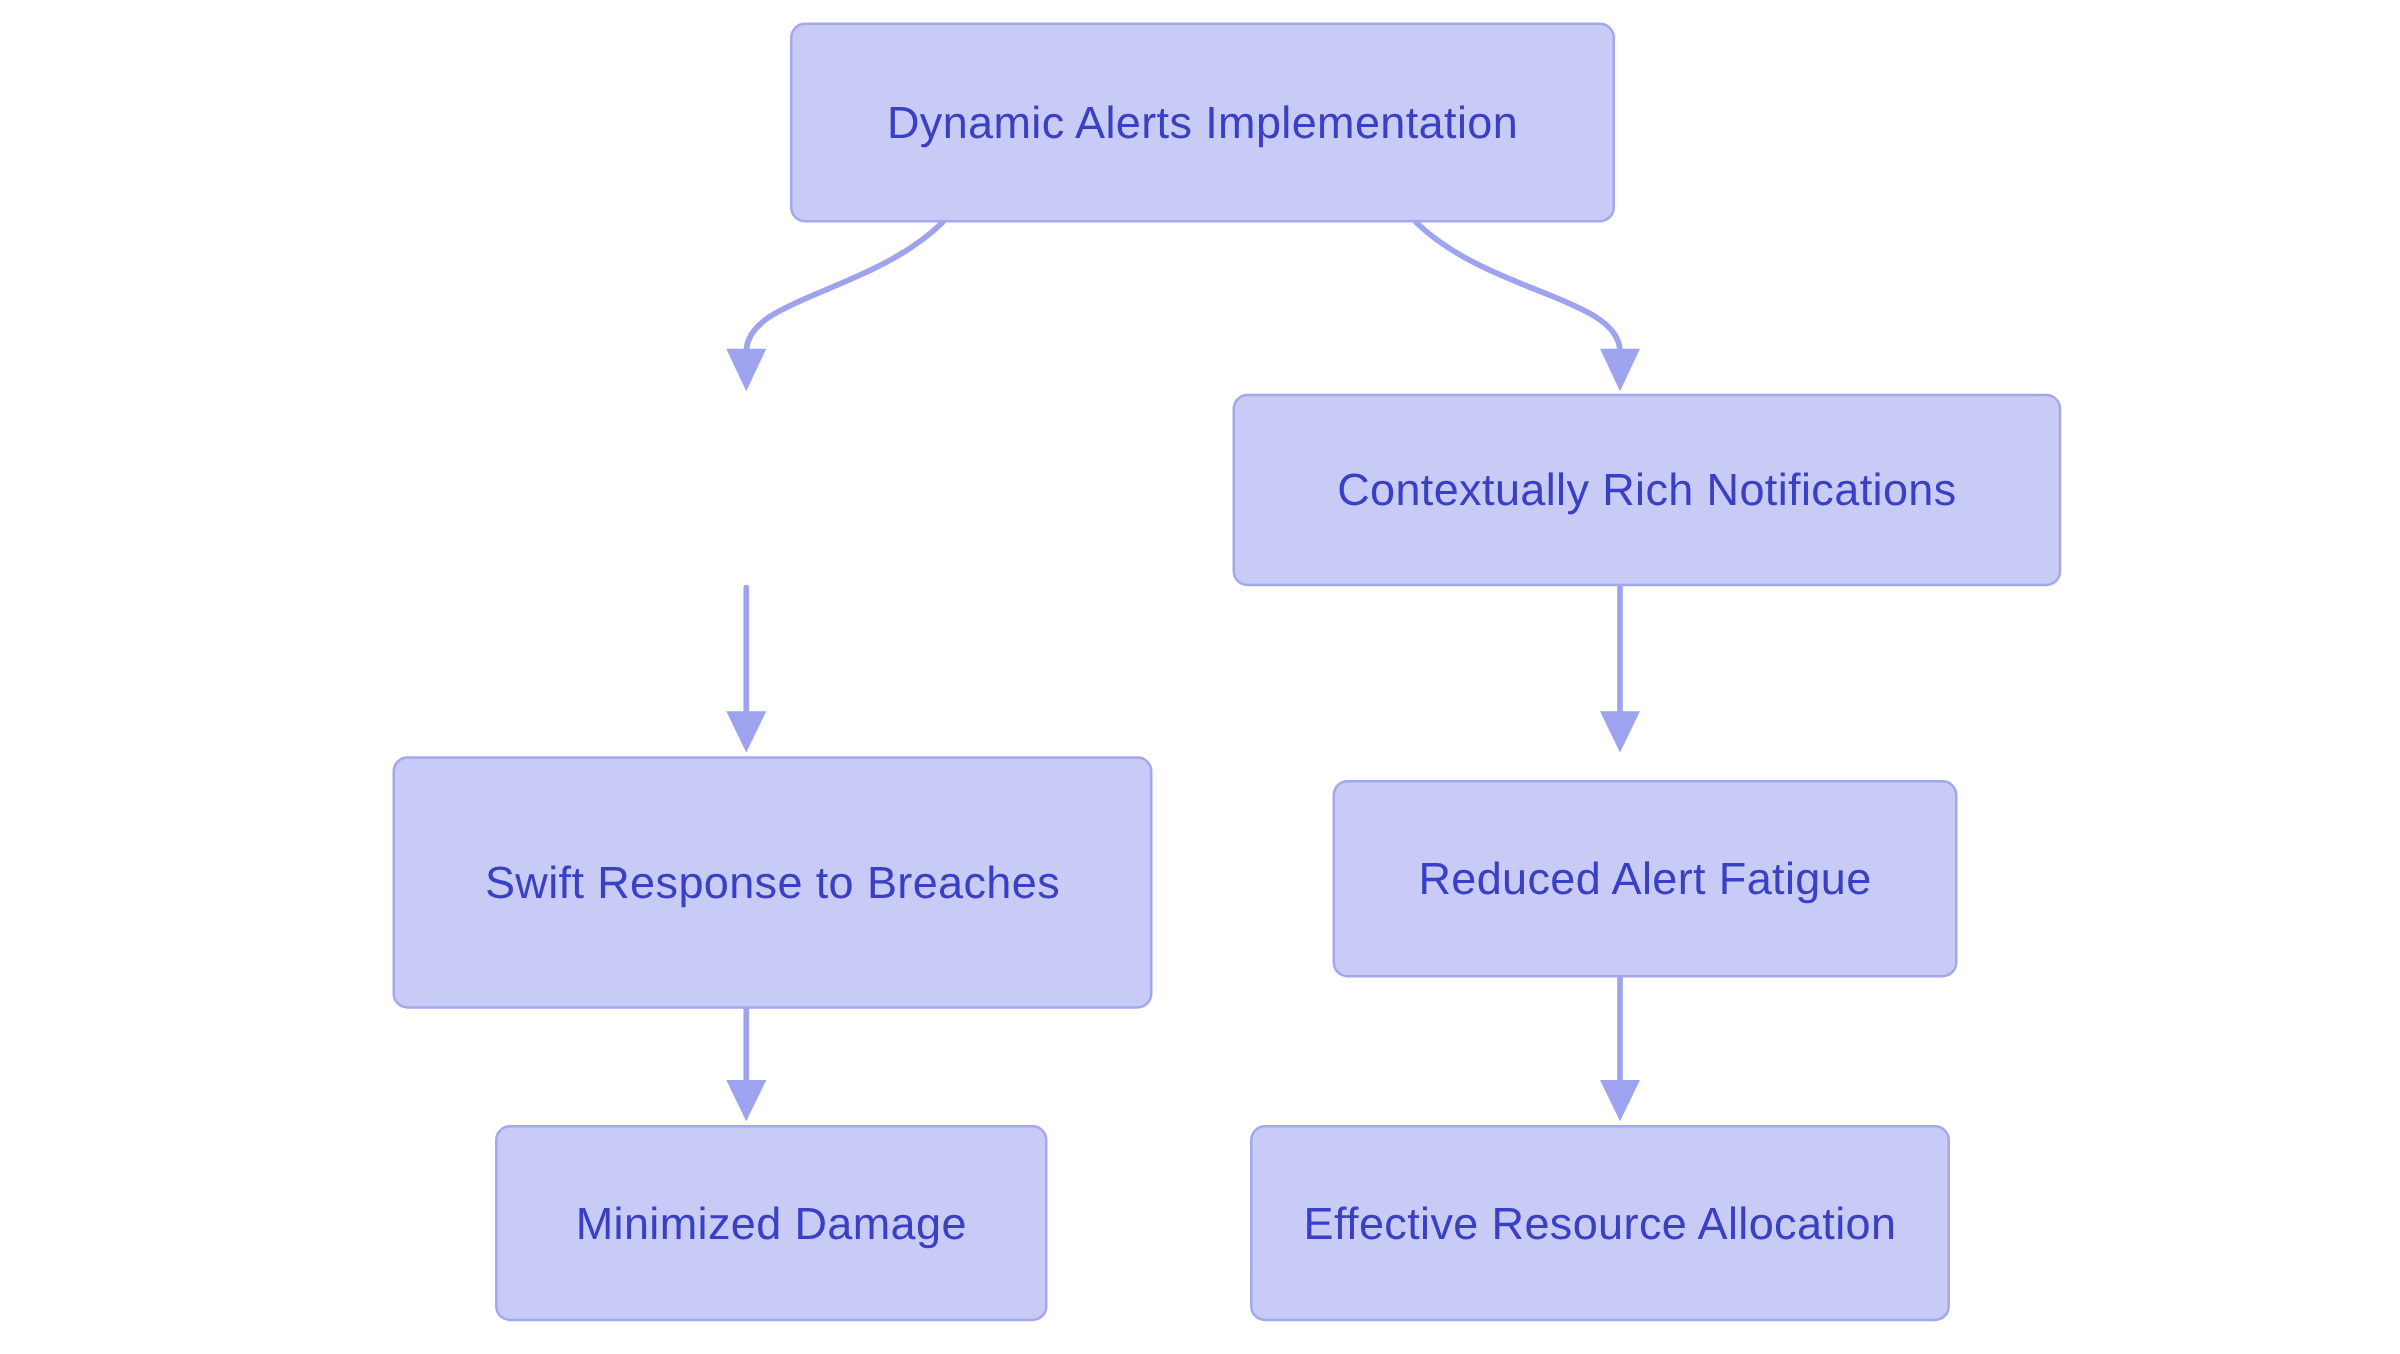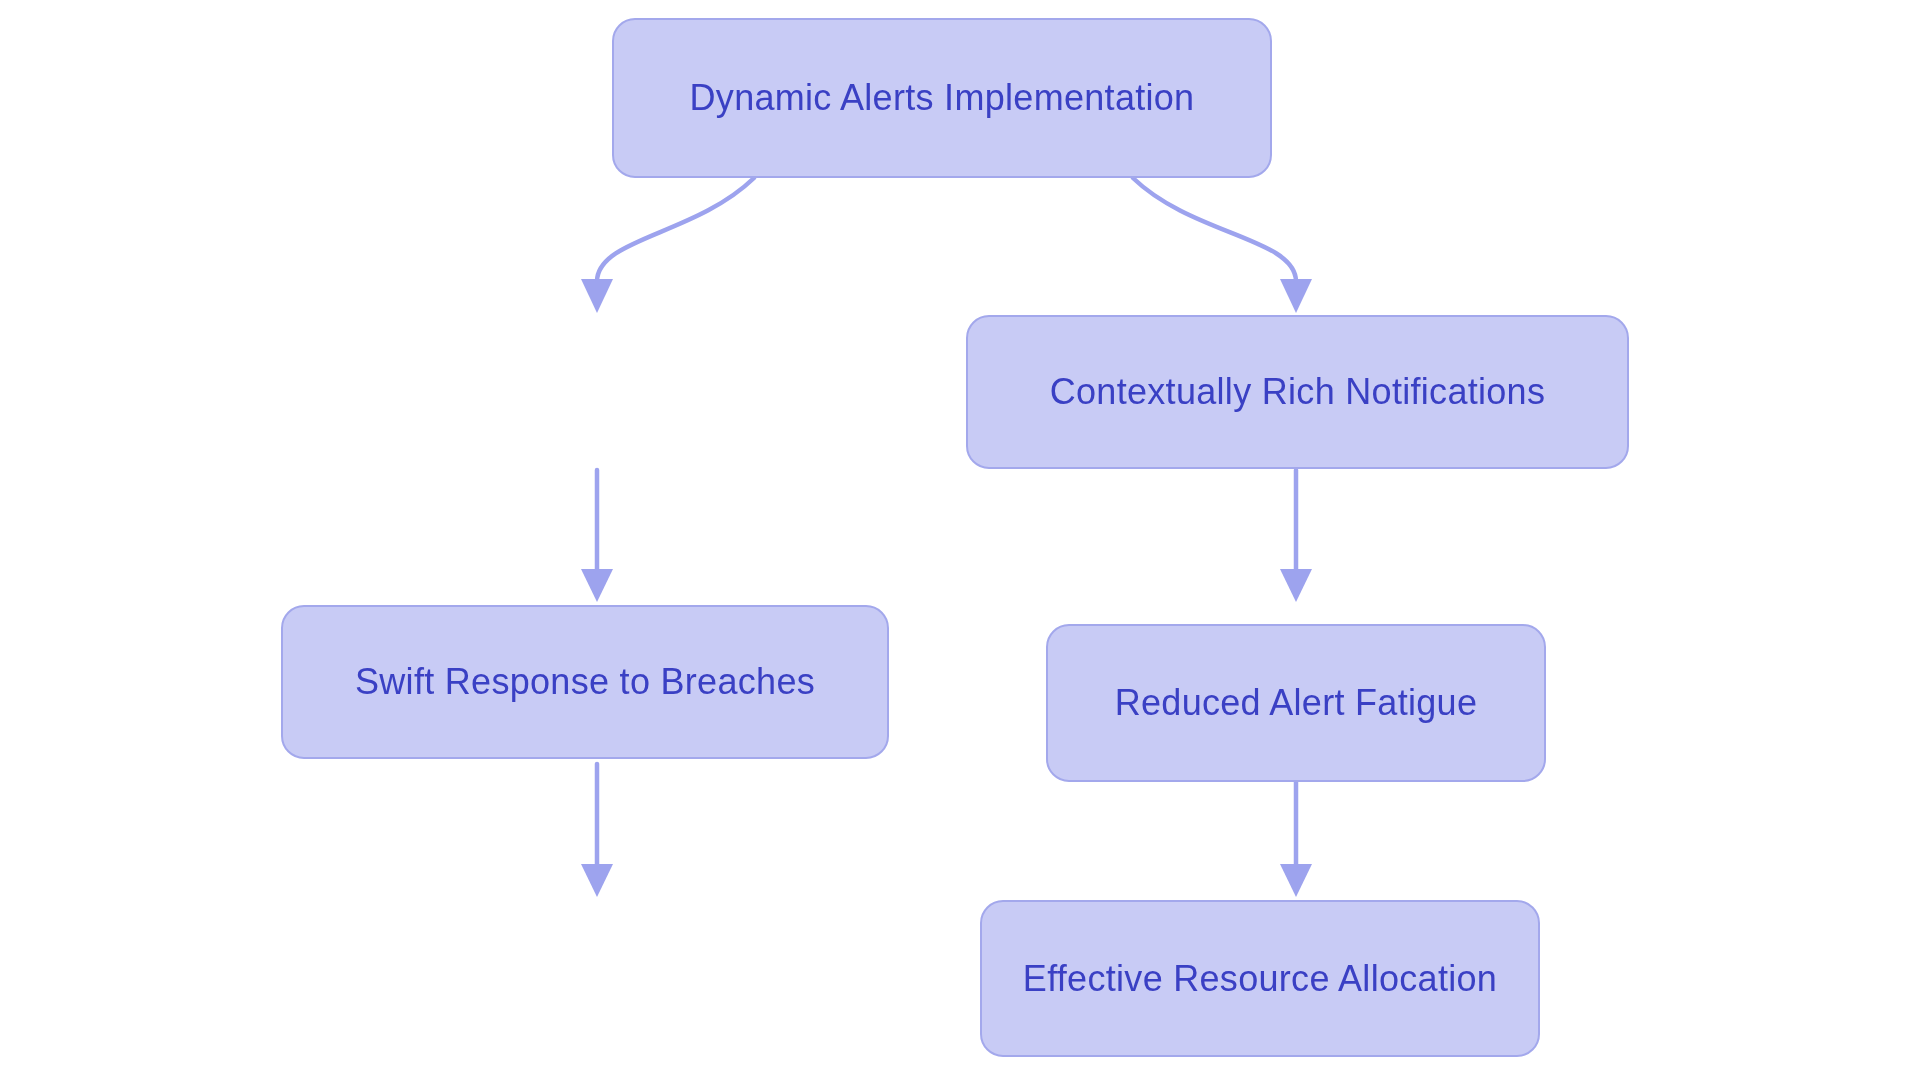--- a/index.html
+++ b/index.html
@@ -41,27 +41,28 @@
     fill: var(--arrow);
     stroke: none;
   }
   .node {
     position: absolute;
     display: flex;
     align-items: center;
     justify-content: center;
     background: var(--node-fill);
     border: 2px solid var(--node-border);
-    border-radius: 23px;
+    border-radius: 12px;
     color: var(--node-text);
     font-size: 36px;
     line-height: 1.2;
     text-align: center;
     letter-spacing: 0.3px;
     white-space: nowrap;
+    margin-left: 20px;
   }
 </style>
 </head>
 <body>
 
 <div class="canvas">
 
   <svg class="edges" viewBox="0 0 1920 1083" aria-hidden="true">
     <g>
       <path class="edge-line" d="M 754 178 C 695 235, 598 238, 597 281"></path>
@@ -91,26 +92,29 @@
 
   <div class="node" style="left:612px; top:18px; width:660px; height:160px;">
     <span>Dynamic Alerts Implementation</span>
   </div>
 
 
   <div class="node" style="left:966px; top:315px; width:663px; height:154px;text-align:center;">
     <span>Contextually Rich Notifications</span>
   </div>
 
-  <div class="node" style="left:281px; top:605px; width:608px; height:154px;">
+  <div class="node" style="left:294px; top:605px; width:608px; height:202px;">
     <span>Swift Response to Breaches</span>
   </div>
 
   <div class="node" style="left:1046px; top:624px; width:500px; height:158px;">
     <span>Reduced Alert Fatigue</span>
   </div>
 
+  <div class="node" style="left:376px; top:900px; width:442px; height:157px;">
+    <span>Minimized Damage</span>
+  </div>
 
   <div class="node" style="left:980px; top:900px; width:560px; height:157px;">
     <span>Effective Resource Allocation</span>
   </div>
 
 </div>
 
 </body></html>

